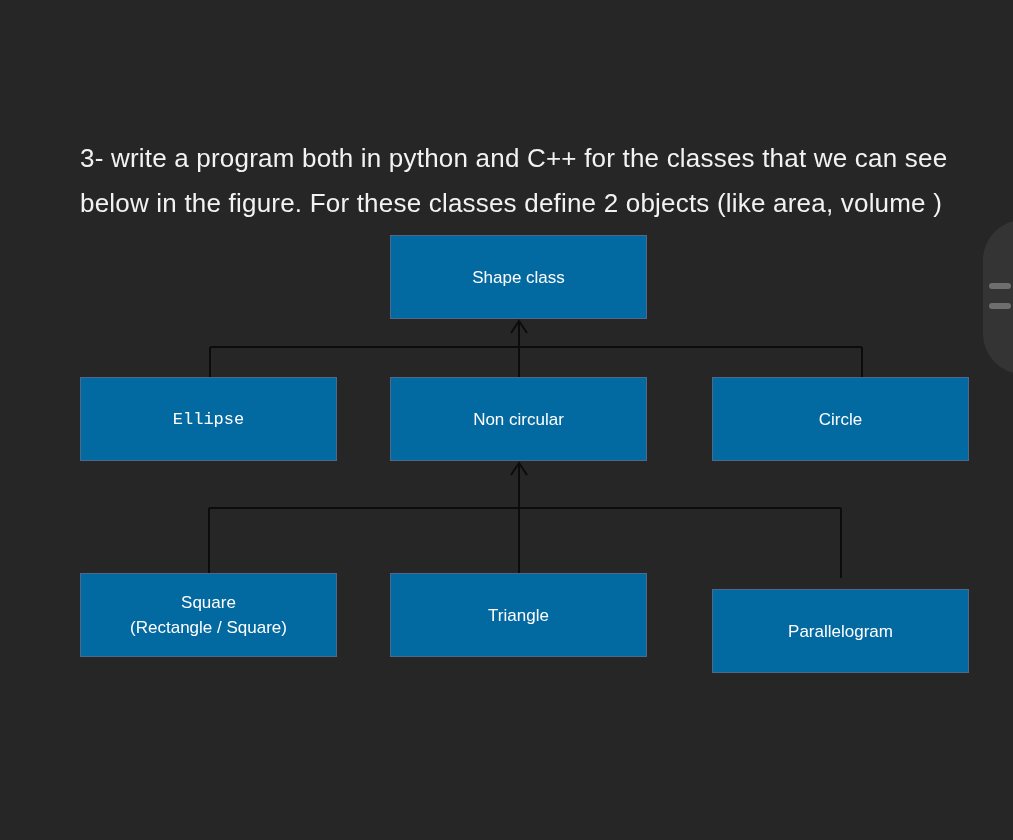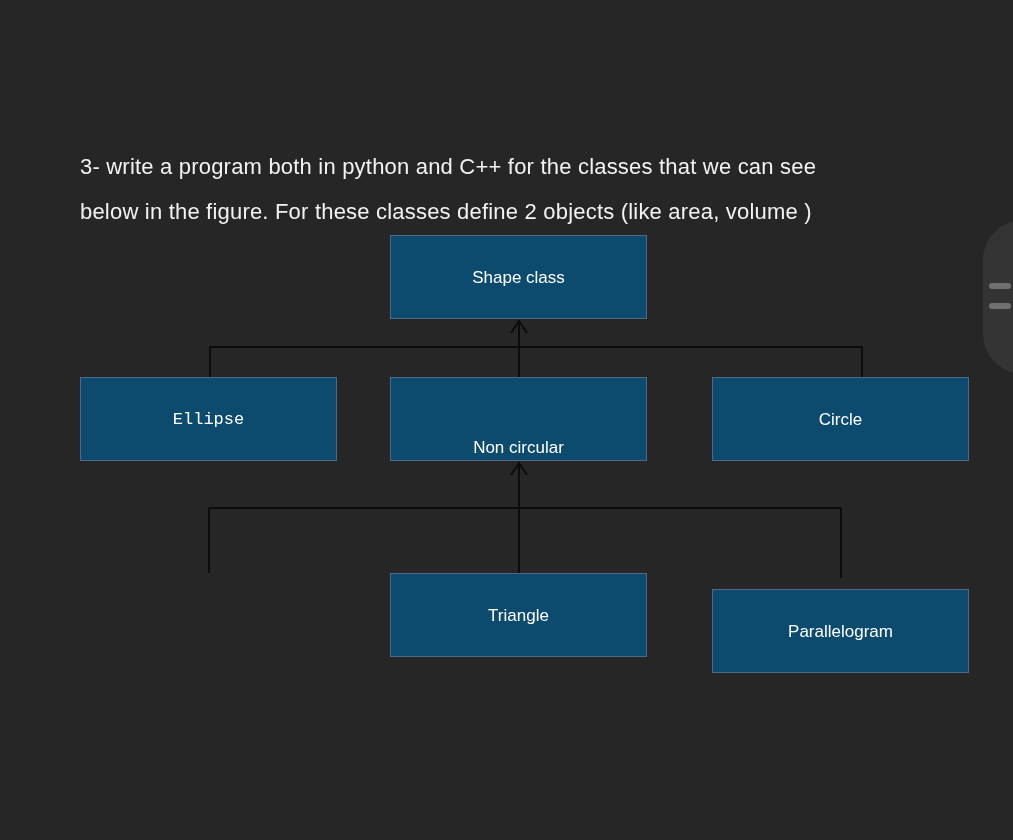--- a/index.html
+++ b/index.html
@@ -11,58 +11,58 @@
     position: relative;
     width: 1013px;
     height: 840px;
     background: #262626;
     overflow: hidden;
     font-family: "Liberation Sans", sans-serif;
   }
   .heading {
     position: absolute;
     left: 80px;
-    top: 144px;
+    top: 136px;
     width: 890px;
     color: #f2f2f2;
-    font-size: 22px;
+    font-size: 26px;
     line-height: 45px;
     letter-spacing: 0.2px;
     font-weight: 400;
   }
   .heading div { white-space: nowrap; }
 
   .connectors {
     position: absolute;
     left: 0;
     top: 0;
     width: 1013px;
     height: 840px;
     pointer-events: none;
   }
 
   .node {
     position: absolute;
     width: 257px;
     height: 84px;
     box-sizing: border-box;
-    background: #0c4a6e;
+    background: #0369a1;
     border: 1.5px solid #4f678a;
     color: #ffffff;
     font-size: 17px;
     display: flex;
     flex-direction: column;
     align-items: center;
     justify-content: center;
     text-align: center;
     line-height: 25px;
   }
   .node-shape        { left: 390px; top: 235px; }
   .node-ellipse      { left:  80px; top: 377px; font-family: Liberation Mono, monospace; }
-  .node-noncircular  { left: 390px; top: 377px; justify-content: flex-end; }
+  .node-noncircular  { left: 390px; top: 377px; }
   .node-circle       { left: 712px; top: 377px; }
   .node-square       { left:  80px; top: 573px; }
   .node-triangle     { left: 390px; top: 573px; }
   .node-parallelogram{ left: 712px; top: 578px; margin-top: 11px; }
 
   .side-handle {
     position: absolute;
     left: 983px;
     top: 220px;
     width: 70px;
@@ -114,20 +114,24 @@
   </div>
 
   <div class="node node-noncircular">
     <span>Non circular</span>
   </div>
 
   <div class="node node-circle">
     <span>Circle</span>
   </div>
 
+  <div class="node node-square">
+    <span>Square</span>
+    <span>(Rectangle / Square)</span>
+  </div>
 
   <div class="node node-triangle">
     <span>Triangle</span>
   </div>
 
   <div class="node node-parallelogram">
     <span>Parallelogram</span>
   </div>
 
   <div class="side-handle"></div>

